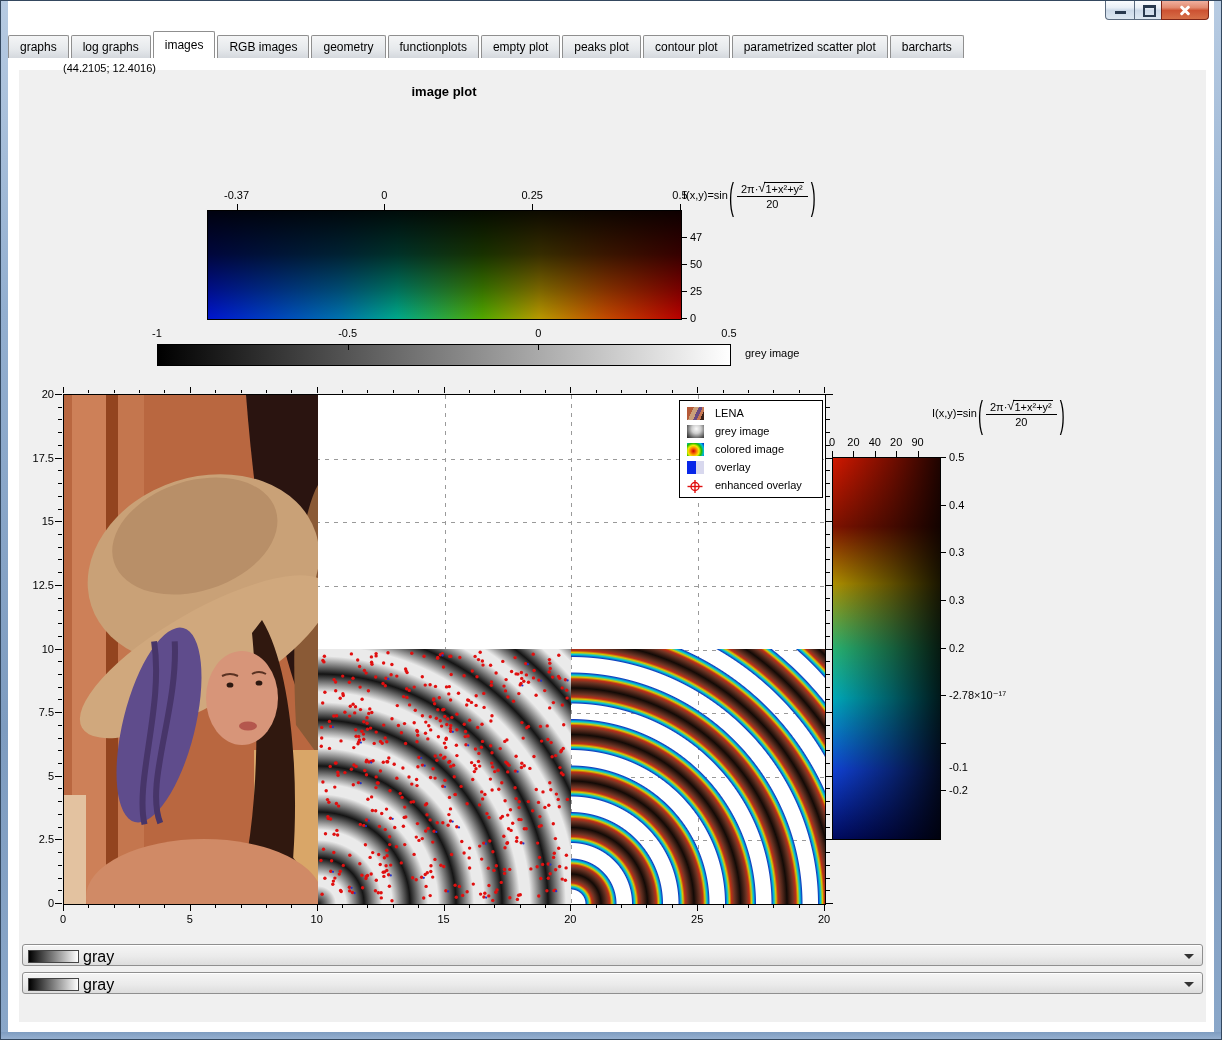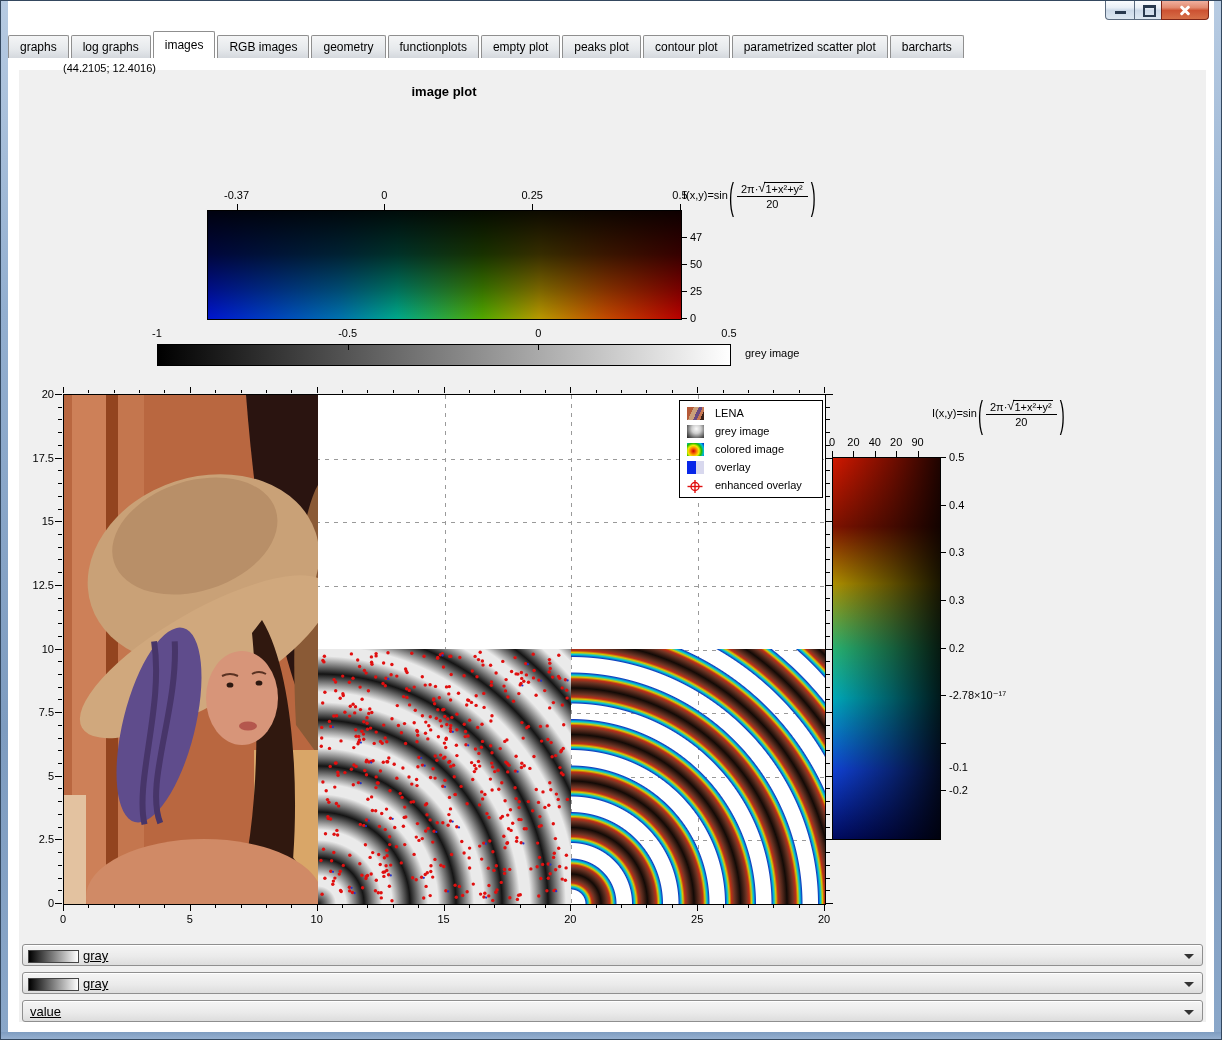--- a/index.html
+++ b/index.html
@@ -87,21 +87,21 @@
   .num{display:inline-flex;align-items:flex-end;border-bottom:1px solid #000;padding:0 4px 1px;}
   .den{padding-top:1px;}
   .rad-sign{font-size:13px;margin-right:-1px;}
   .radicand{border-top:1px solid #000;padding:0 1px;}
   .paren{display:inline-block;font-size:15px;transform:scaleY(2.45);font-weight:300;margin:0 1px;}
   
   .combo{position:absolute;left:22px;width:1181px;height:22px;box-sizing:border-box;border:1px solid #8f8f8f;border-radius:3px;
     background:linear-gradient(180deg,#f5f5f5 0%,#ebebeb 55%,#dddddd 100%);box-shadow:inset 0 1px 0 #fff;z-index:5;}
   .combo-swatch{position:absolute;left:5px;top:5px;width:49px;height:11px;border:1px solid #444;
     background:linear-gradient(90deg,#000,#fff);}
-  .combo-label{position:absolute;left:60px;top:3px;font-size:13px;text-decoration:underline;}
+  .combo-label{position:absolute;left:60px;top:3px;font-size:16px;}
   .combo-arrow{position:absolute;right:8px;top:9px;width:0;height:0;border-left:5px solid transparent;
     border-right:5px solid transparent;border-top:5px solid #333;}
 </style>
 </head>
 <body>
 
 <div id="win">
 
   <div class="cap-btn" id="btn-min">
       <span class="glyph-min"></span>
@@ -1050,17 +1050,13 @@
     <div class="combo" style="top: 944px;">
       <div class="combo-swatch"></div>
       <div class="combo-label">gray</div>
       <div class="combo-arrow"></div>
     </div>
     <div class="combo" style="top: 972px;">
       <div class="combo-swatch"></div>
       <div class="combo-label">gray</div>
       <div class="combo-arrow"></div>
     </div>
-    <div class="combo" style="top: 1000px;">
-      <div class="combo-label" style="left: 7px;">value</div>
-      <div class="combo-arrow"></div>
-    </div>
   </div>
 
 </body></html>

